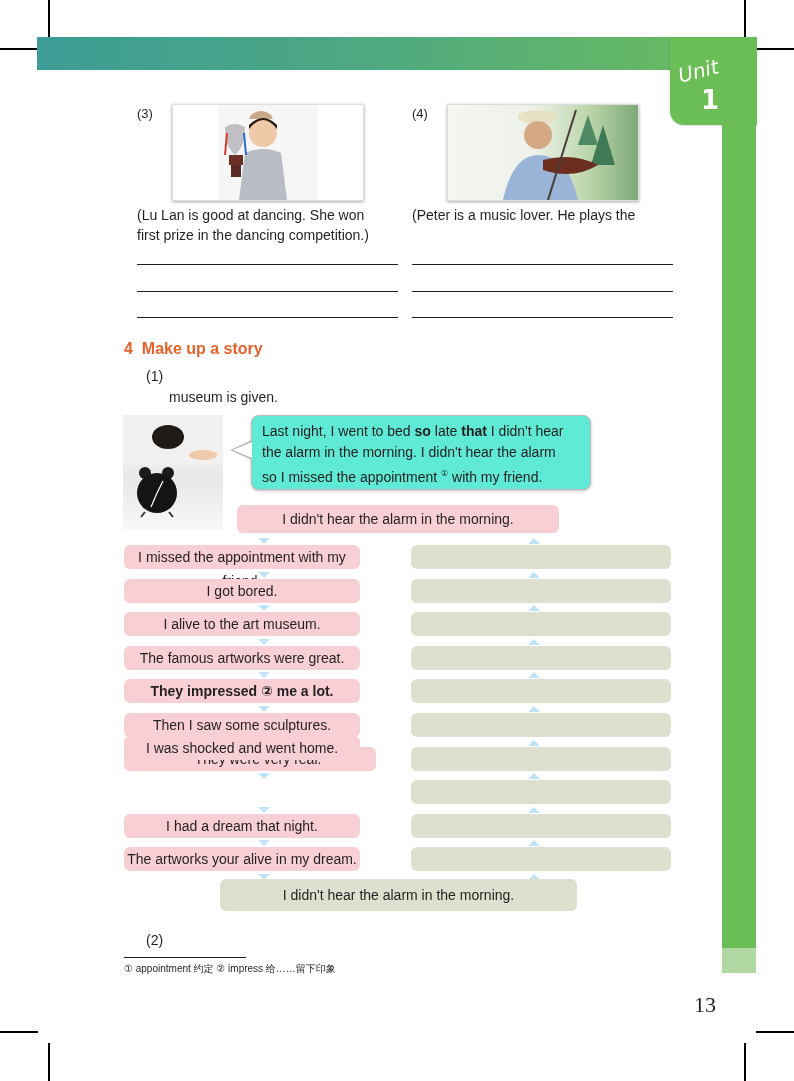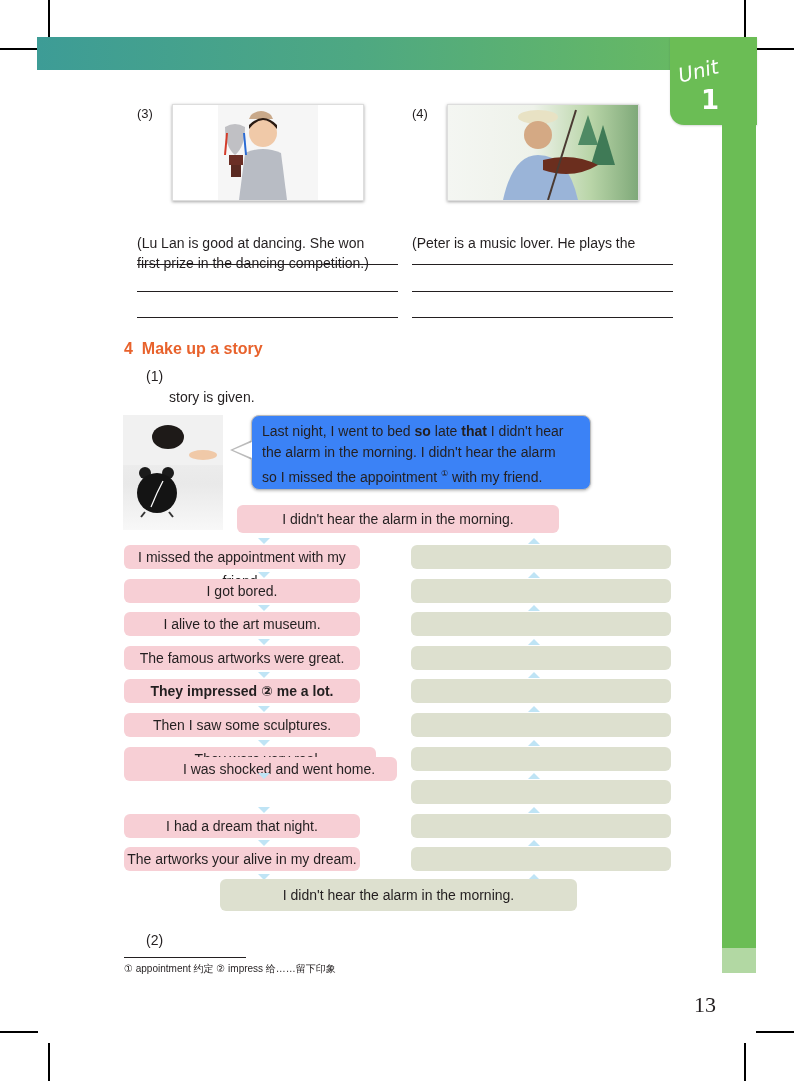--- a/index.html
+++ b/index.html
@@ -41,29 +41,29 @@
     text-align: center; line-height: 30px;
   }
   .ex-label { position: absolute; font-size: 13px; }
   .photo {
     position: absolute; border: 1px solid #ddd; box-shadow: 0 1px 3px rgba(0,0,0,0.35);
     overflow: hidden;
   }
   .photo-girl { left: 172px; top: 104px; width: 190px; height: 95px; background: #fff; }
   .photo-boy { left: 447px; top: 104px; width: 190px; height: 95px;
     background: linear-gradient(to right, #f4f6f2 0%, #eef2ea 45%, #b9d5a8 75%, #7fa979 100%); }
-  .caption { position: absolute; font-size: 14px; line-height: 20px; width: 270px; margin-top: 28px; }
+  .caption { position: absolute; font-size: 14px; line-height: 20px; width: 270px; }
   .answer-line { position: absolute; height: 0; border-top: 1.5px solid #231f20; width: 261px; }
   .section-title {
     position: absolute; left: 124px; top: 340px; font-size: 16px; font-weight: bold; color: #e8622c;
   }
   .instruction { position: absolute; font-size: 14px; line-height: 21px; }
   .bubble {
     position: absolute; left: 251px; top: 415px; width: 340px; height: 75px;
-    border: 1px solid #bbb; border-radius: 8px; background: #3b82f6;
+    border: 1px solid #bbb; border-radius: 8px; background: #5eead4;
     box-shadow: 0 1px 3px rgba(0,0,0,0.25);
     font-size: 14px; line-height: 21px; padding: 5px 0 0 10px; box-sizing: border-box;
   }
   .bubble-tail {
     position: absolute; left: 230px; top: 440px; width: 0; height: 0;
     border-top: 10px solid transparent; border-bottom: 10px solid transparent;
     border-right: 22px solid #bbb;
   }
   .bubble-tail-inner {
     position: absolute; left: 233px; top: 442px; width: 0; height: 0;
@@ -158,21 +158,21 @@
 <div class="answer-line" style="left:412px;top:264px;"></div>
 <div class="answer-line" style="left:412px;top:291px;"></div>
 <div class="answer-line" style="left:412px;top:317px;border-top-width:1px;"></div>
 
 <div class="section-title">
   <span>4</span>&nbsp;
   <span>Make up a story</span>
 </div>
 <div class="instruction" style="left:146px;top:366px;width:560px;">
   <span>(1)</span>
-  <div style="position:absolute;left:23px;top:21px;">story is given.</div>
+  <div style="position:absolute;left:23px;top:21px;">museum is given.</div>
 </div>
 
 <div class="sleep-photo">
   <svg width="100" height="115" viewBox="0 0 100 115">
     <rect x="0" y="0" width="100" height="50" fill="#f1f1f1"></rect>
     <ellipse cx="45" cy="22" rx="16" ry="12" fill="#1e1a18"></ellipse>
     <ellipse cx="80" cy="40" rx="14" ry="5" fill="#f0c9a8"></ellipse>
     <circle cx="22" cy="58" r="6" fill="#1b1b1b"></circle>
     <circle cx="45" cy="58" r="6" fill="#1b1b1b"></circle>
     <circle cx="34" cy="78" r="20" fill="#141414"></circle>
@@ -215,21 +215,21 @@
     <div class="arrow-down" style="left: 258px; top: 672px;"></div>
     <div class="arrow-up" style="left: 528px; top: 672px;"></div>
     <div class="box pink left-col" style="top: 713px;">Then I saw some sculptures.</div>
     <div class="box sage right-col" style="top: 713px;"></div>
     <div class="arrow-down" style="left: 258px; top: 706px;"></div>
     <div class="arrow-up" style="left: 528px; top: 706px;"></div>
     <div class="box pink left-col" style="top: 747px; padding-left: 16px;">They were very real.</div>
     <div class="box sage right-col" style="top: 747px;"></div>
     <div class="arrow-down" style="left: 258px; top: 740px;"></div>
     <div class="arrow-up" style="left: 528px; top: 740px;"></div>
-    <div class="box pink left-col" style="top: 757px; padding-left: 37px;">I was shocked and went home.</div>
+    <div class="box pink left-col" style="top: 736px;">I was shocked and went home.</div>
     <div class="box sage right-col" style="top: 780px;"></div>
     <div class="arrow-down" style="left: 258px; top: 773px;"></div>
     <div class="arrow-up" style="left: 528px; top: 773px;"></div>
     <div class="box pink left-col" style="top: 814px;">I had a dream that night.</div>
     <div class="box sage right-col" style="top: 814px;"></div>
     <div class="arrow-down" style="left: 258px; top: 807px;"></div>
     <div class="arrow-up" style="left: 528px; top: 807px;"></div>
     <div class="box pink left-col" style="top: 847px;">The artworks your alive in my dream.</div>
     <div class="box sage right-col" style="top: 847px;"></div>
     <div class="arrow-down" style="left: 258px; top: 840px;"></div>

